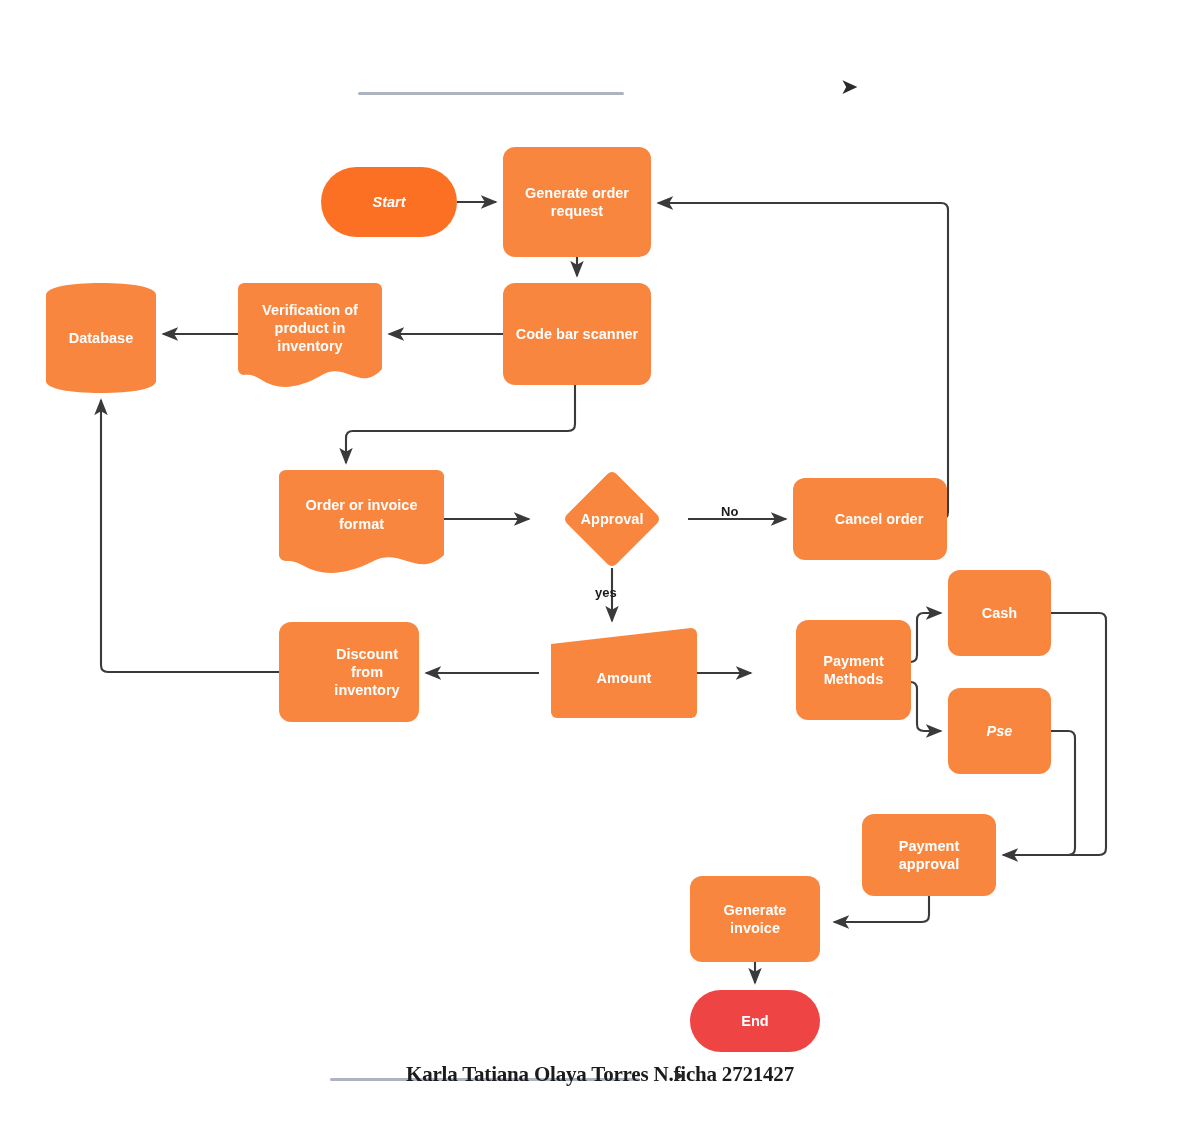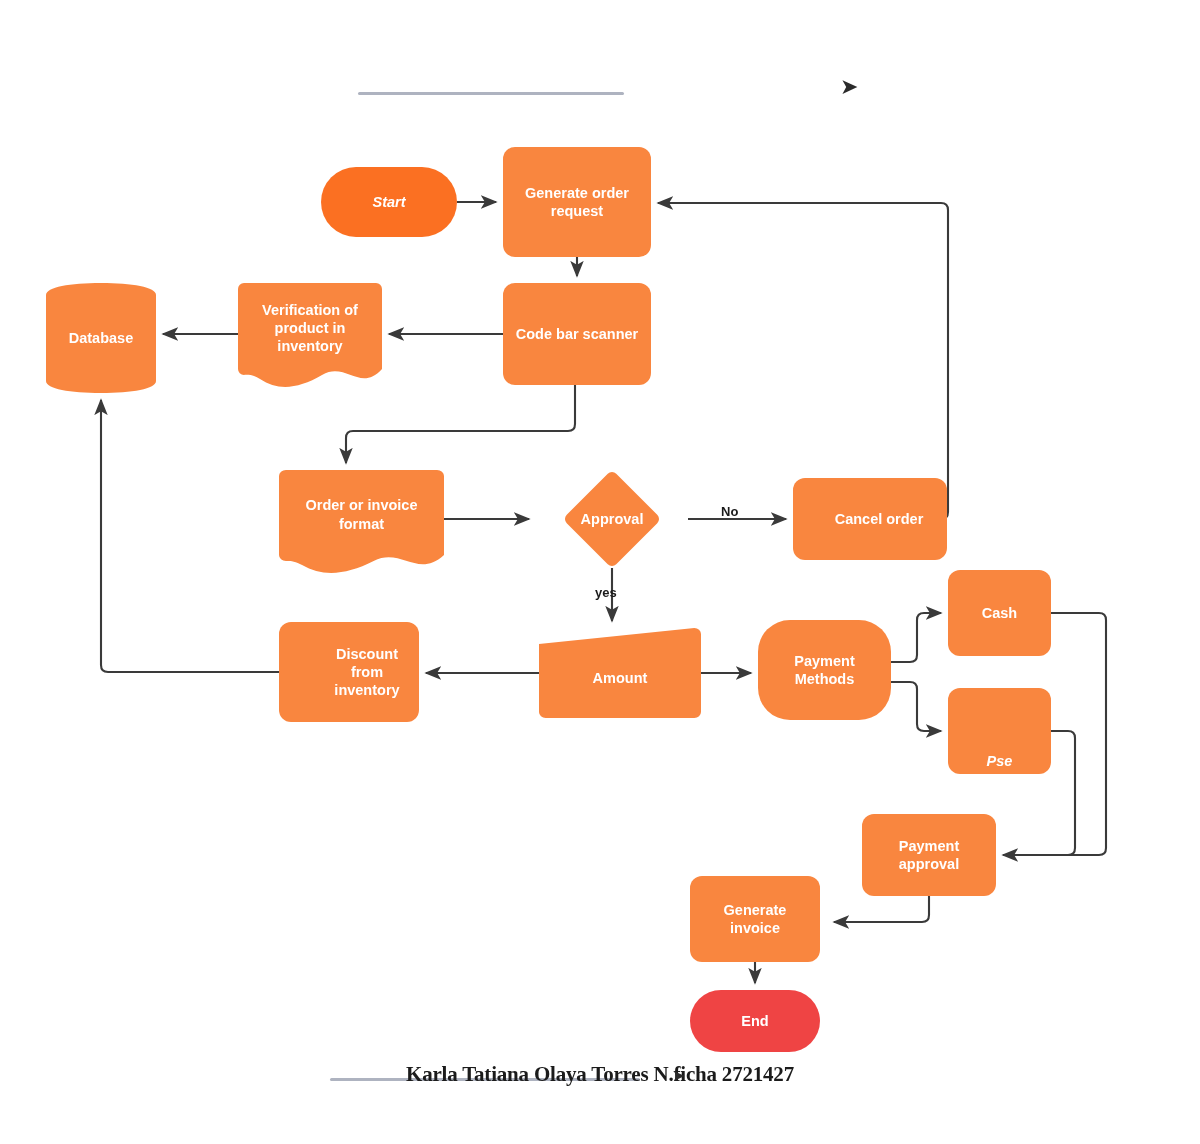--- a/index.html
+++ b/index.html
@@ -262,40 +262,40 @@
 
   <div class="node n-decision" style="left:536px; top:470px; width:152px; height:98px;">
     <div class="diamond-bg" style="width:70px;height:70px;left:41px;top:14px;right:auto;bottom:auto;transform-origin:center;"></div>
     <span class="diamond-label">Approval</span>
   </div>
 
   <div class="node n-process" style="left:793px; top:478px; width:154px; height:82px;padding-left:26px;">
     <span>Cancel order</span>
   </div>
 
-  <div class="node n-manual" style="left:539px; top:628px; width:162px; height:90px;">
+  <div class="node n-manual" style="left:551px; top:628px; width:146px; height:90px;">
     <svg viewBox="0 0 146 90" preserveAspectRatio="none">
       <path d="M0,16 L140,0 A6,6 0 0 1 146,6 V84 A6,6 0 0 1 140,90 H6 A6,6 0 0 1 0,84 Z" fill="#F9863F"></path>
     </svg>
     <span class="man-label">Amount</span>
   </div>
 
   <div class="node n-process" style="left:279px; top:622px; width:140px; height:100px;padding-left:44px;">
     <span>Discount from inventory</span>
   </div>
 
-  <div class="node n-process" style="left:758px; top:620px; width:133px; height:100px;border-radius:32px;">
+  <div class="node n-process" style="left:796px; top:620px; width:115px; height:100px;">
     <span>Payment Methods</span>
   </div>
 
   <div class="node n-process" style="left:948px; top:570px; width:103px; height:86px;">
     <span>Cash</span>
   </div>
 
-  <div class="node n-process" style="left:948px; top:688px; width:103px; height:86px; font-style:italic;align-items:flex-end;">
+  <div class="node n-process" style="left:948px; top:688px; width:103px; height:86px; font-style:italic;">
     <span>Pse</span>
   </div>
 
   <div class="node n-process" style="left:862px; top:814px; width:134px; height:82px;">
     <span>Payment approval</span>
   </div>
 
   <div class="node n-process" style="left:690px; top:868px; width:130px; height:86px;margin-top:8px;">
     <span>Generate invoice</span>
   </div>

